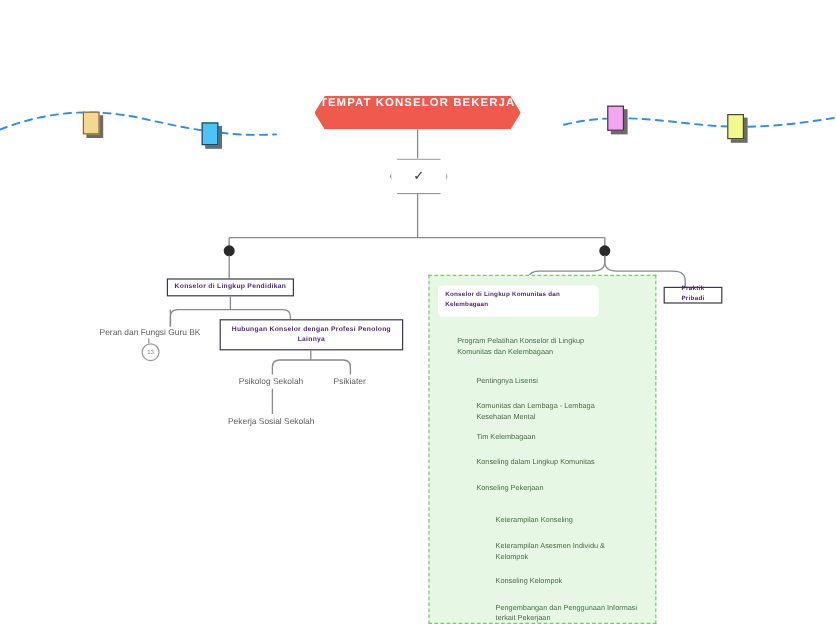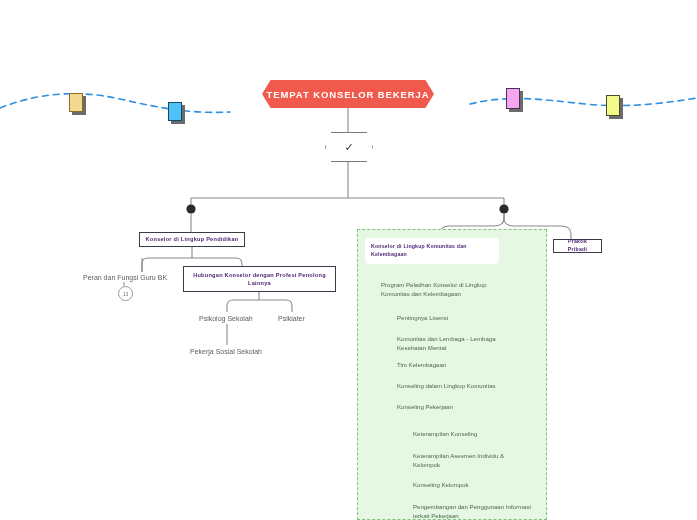--- a/index.html
+++ b/index.html
@@ -32,21 +32,20 @@
   .root-node {
     position: absolute;
     left: 262px; top: 80px;
     width: 172px; height: 28px;
     background: #ef5a4c;
     color: #ffffff;
     font-size: 9.5px;
     font-weight: bold;
     letter-spacing: 0.9px;
     display: flex;
-    align-items: center;
     justify-content: center;
     text-align: center;
     clip-path: polygon(5% 0, 95% 0, 100% 50%, 95% 100%, 5% 100%, 0 50%);
   }
   
   .hex-node {
     position: absolute;
     left: 325px; top: 132px;
     width: 46px; height: 28px;
     border: 1px solid #7a7a7a;

